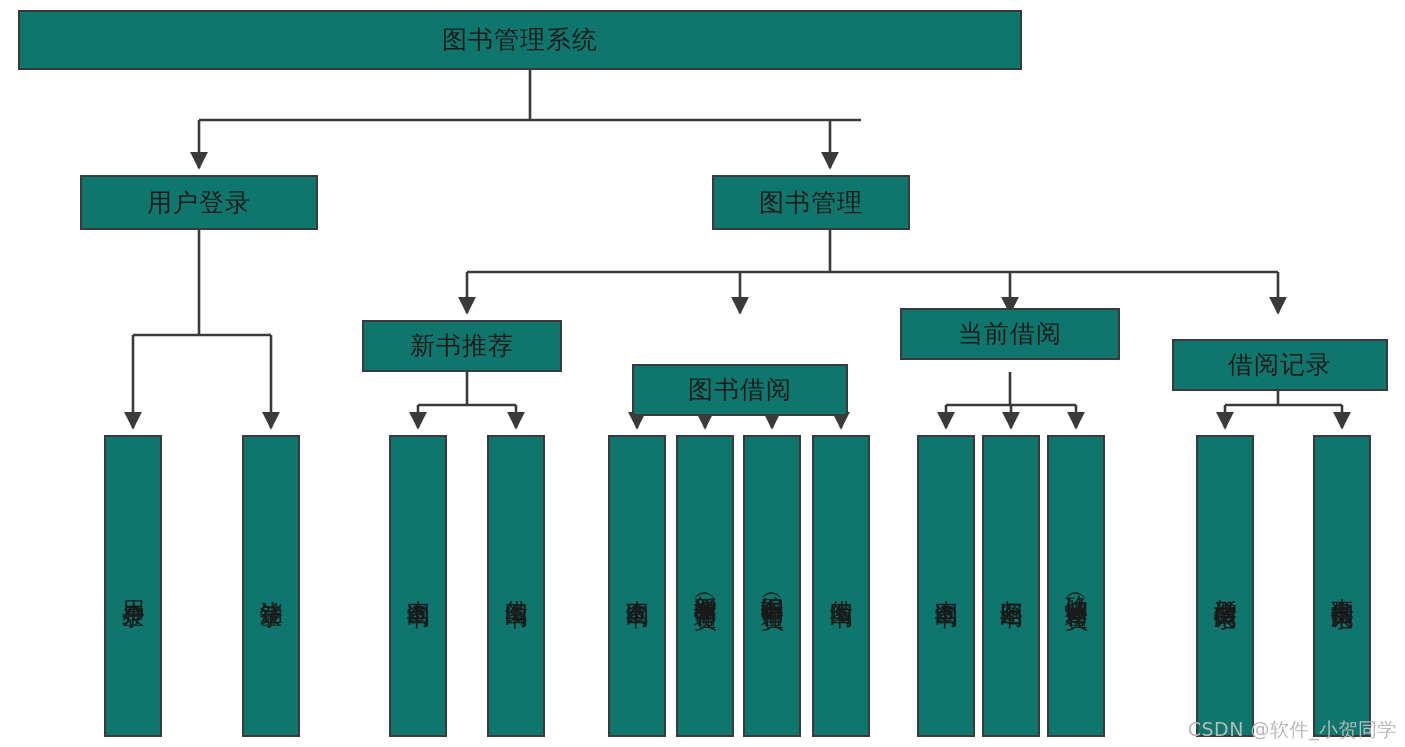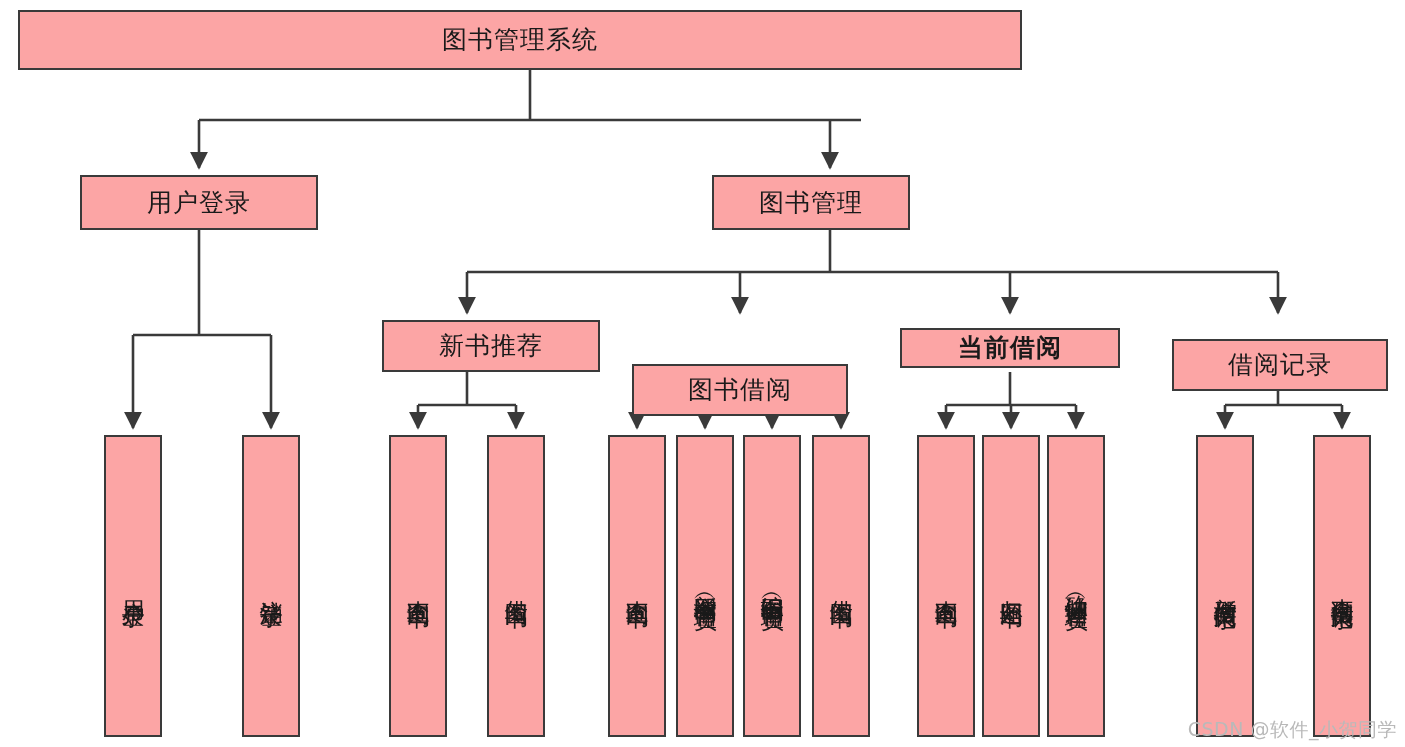--- a/index.html
+++ b/index.html
@@ -23,21 +23,21 @@
     left: 0;
     top: 0;
     width: 1405px;
     height: 747px;
     pointer-events: none;
   }
   .node {
     position: absolute;
     box-sizing: border-box;
     border: 2.5px solid #3a3a3a;
-    background: #fca5a5;
+    background: #0f766e;
     display: flex;
     align-items: center;
     justify-content: center;
     color: #1a1a1a;
     text-align: right;
     line-height: 1.28;
   }
   .node.horiz {
     font-size: 25px;
     letter-spacing: 1px;
@@ -129,27 +129,27 @@
     <span class="label">图书管理系统</span>
   </div>
 
   <div class="node horiz" style="left:80px; top:175px; width:238px; height:55px;">
     <span class="label">用户登录</span>
   </div>
   <div class="node horiz" style="left:712px; top:175px; width:198px; height:55px;">
     <span class="label">图书管理</span>
   </div>
 
-  <div class="node horiz" style="left:382px; top:320px; width:218px; height:52px;">
+  <div class="node horiz" style="left:362px; top:320px; width:200px; height:52px;">
     <span class="label">新书推荐</span>
   </div>
   <div class="node horiz" style="left:632px; top:320px; width:216px; height:52px;margin-top:44px;">
     <span class="label">图书借阅</span>
   </div>
-  <div class="node horiz" style="left:900px; top:328px; width:220px; height:40px;font-weight:bold;">
+  <div class="node horiz" style="left:900px; top:308px; width:220px; height:52px;">
     <span class="label">当前借阅</span>
   </div>
   <div class="node horiz" style="left:1172px; top:320px; width:216px; height:52px;margin-top:19px;">
     <span class="label">借阅记录</span>
   </div>
 
   <div class="node vert" style="left:104px; top:435px; width:58px; height:302px;">
     <span class="label">用户登录</span>
   </div>
   <div class="node vert" style="left:242px; top:435px; width:58px; height:302px;">

